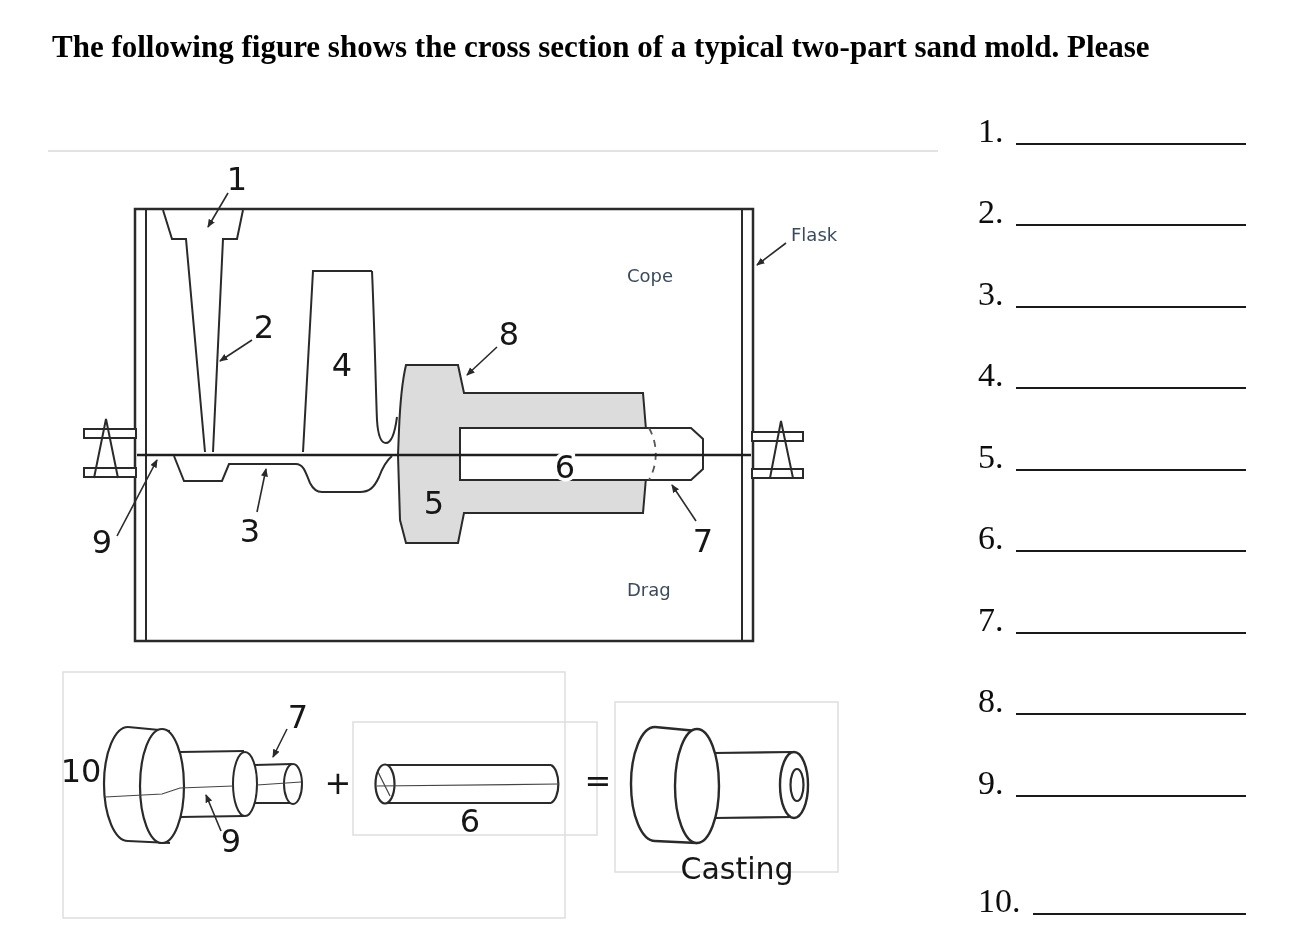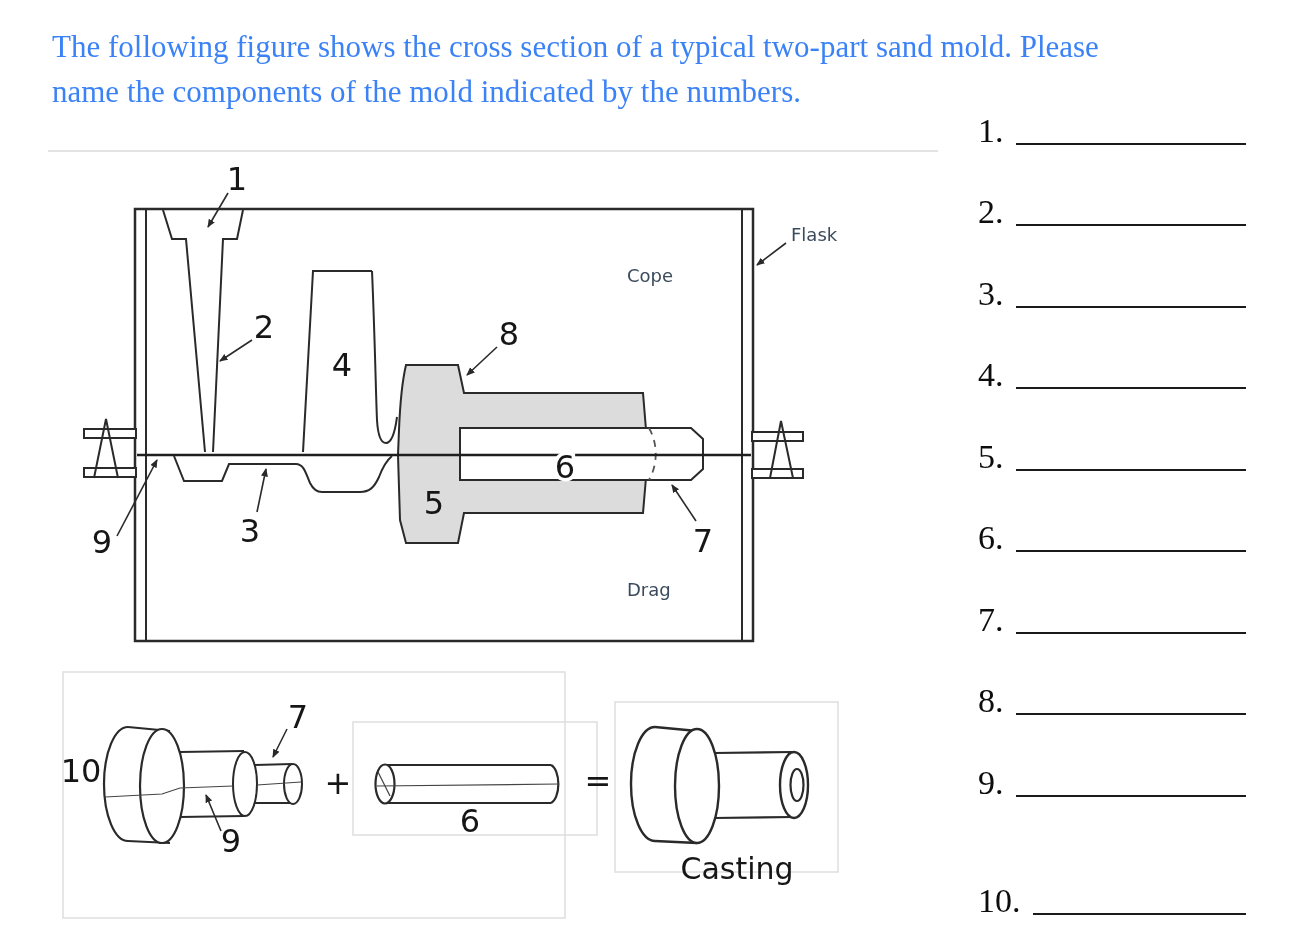--- a/index.html
+++ b/index.html
@@ -1,37 +1,36 @@
 <!DOCTYPE html>
 <html><head>
 <meta charset="utf-8">
 <style>
   html,body{margin:0;padding:0;background:#ffffff;}
   .page{position:relative;width:1304px;height:932px;background:#fff;overflow:hidden;
         font-family:"Liberation Serif", serif;color:#111;}
   .title{position:absolute;left:52px;top:24px;width:1200px;
-         font-size:31px;line-height:45px;color:#3b82f6;}
+         font-size:31px;line-height:45px;color:#000000;font-weight:bold;}
   
   .answers{position:absolute;left:978px;top:0;width:268px;}
   .ansrow{position:absolute;left:0;display:flex;align-items:flex-end;width:268px;height:42px;}
   .ansnum{font-size:34px;line-height:34px;margin-right:12px;margin-bottom:0px;color:#0d0d0d;}
   .ansline{flex:1;height:0;border-bottom:2px solid #1a1a1a;margin-bottom:3px;}
   svg text{font-family:"DejaVu Sans", sans-serif;}
   .dnum{font-size:32px;fill:#161616;}
   .dzone{font-size:18px;fill:#3c4b5c;}
   .dsmall{font-size:30px;fill:#161616;}
 </style>
 </head>
 <body>
 
 <div class="page">
 
   <div class="title">
     <div>The following figure shows the cross section of a typical two-part sand mold. Please</div>
-    <div>name the components of the mold indicated by the numbers.</div>
   </div>
 
   <svg width="1304" height="932" viewBox="0 0 1304 932" style="position:absolute;left:0;top:0;">
     <defs>
       <marker id="ah" markerWidth="9" markerHeight="8" refX="7.5" refY="3.5" orient="auto" markerUnits="userSpaceOnUse">
         <path d="M0,0 L8.5,3.5 L0,7 Z" fill="#2a2a2a"></path>
       </marker>
     </defs>
 
     <line x1="48" y1="151" x2="938" y2="151" stroke="#e3e3e3" stroke-width="2"></line>

